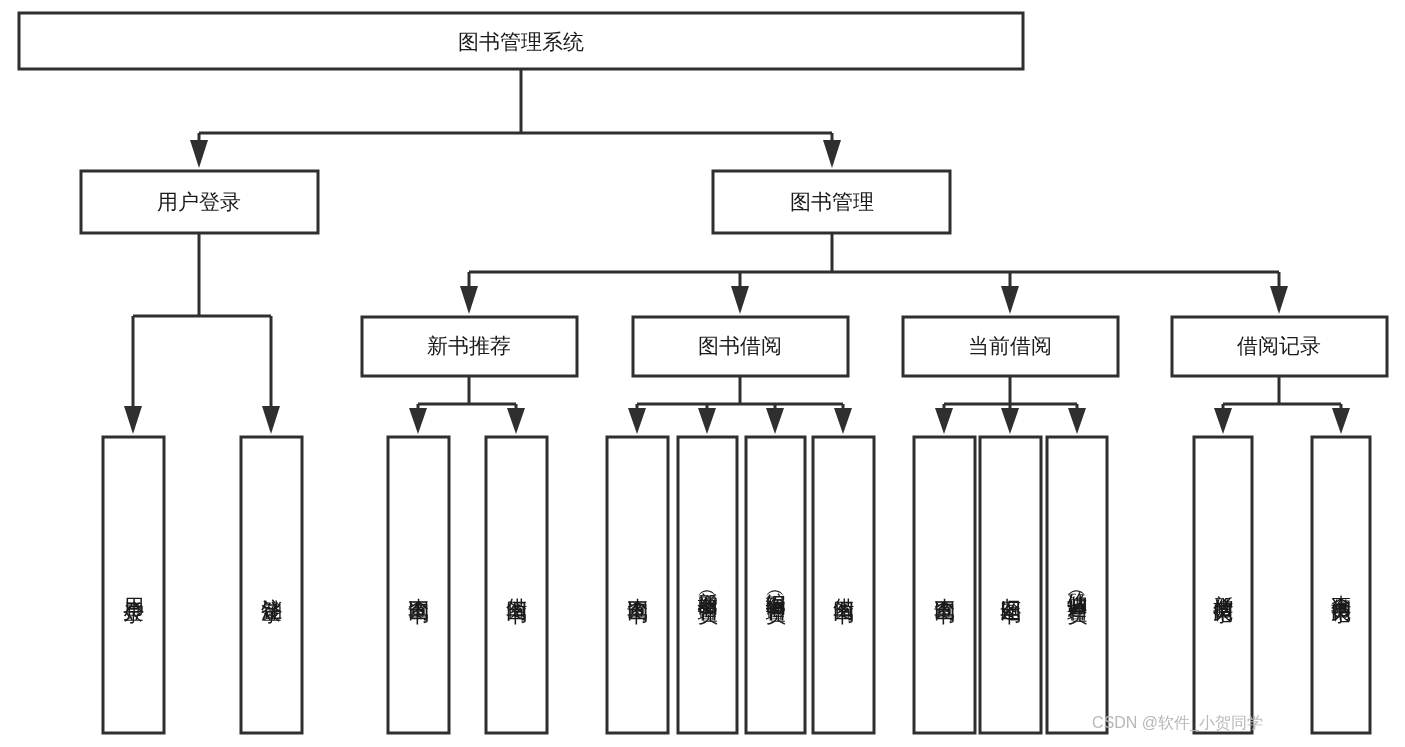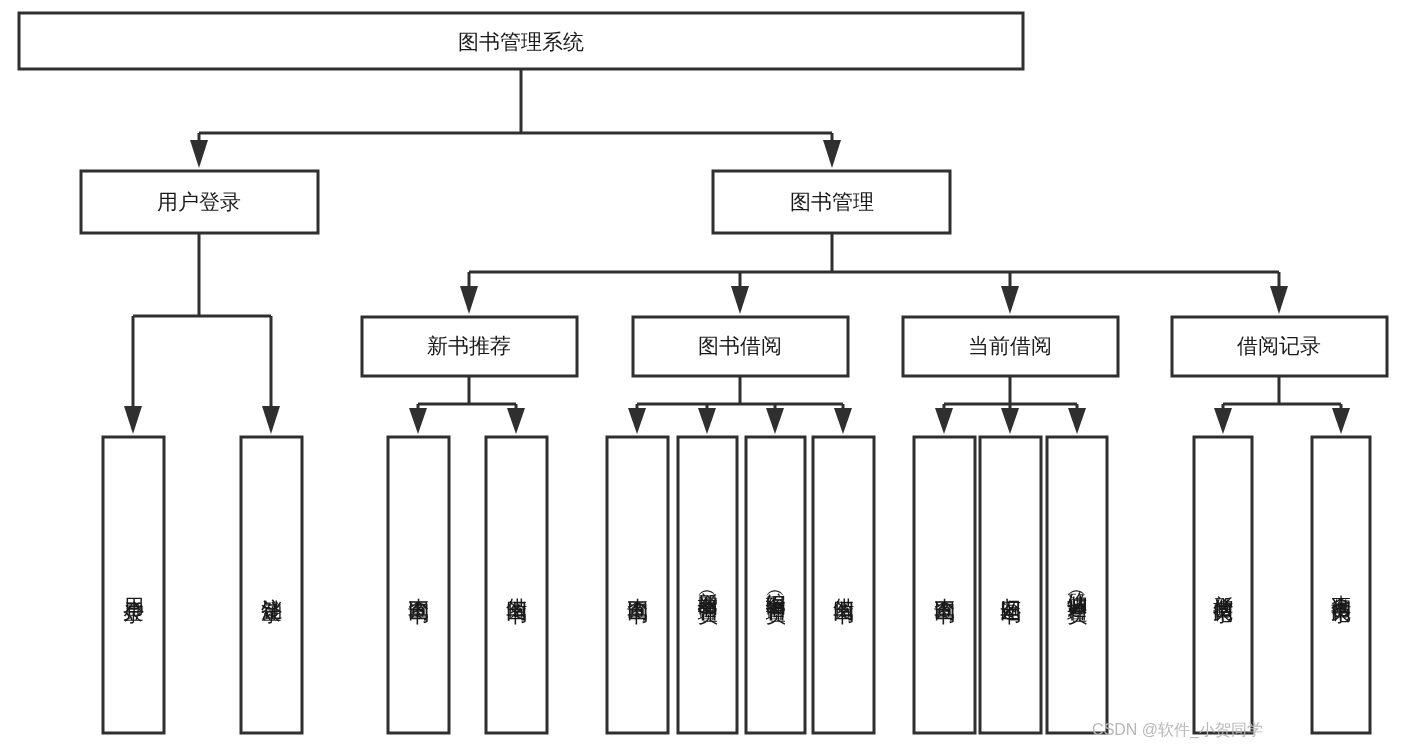--- a/index.html
+++ b/index.html
@@ -57,21 +57,21 @@
     line-height: 1.08;
     color: #1a1a1a;
     letter-spacing: 2px;
     text-align: center;
     white-space: nowrap;
     user-select: none;
   }
   .watermark {
     position: absolute;
     right: 13px;
-    bottom: 6px;
+    bottom: 13px;
     font-family: "Liberation Sans", "DejaVu Sans", sans-serif;
     font-size: 16px;
     color: #b8b8b8;
     white-space: nowrap;
     user-select: none;
     text-align: right;
   }
 </style>
 </head>
 <body>

